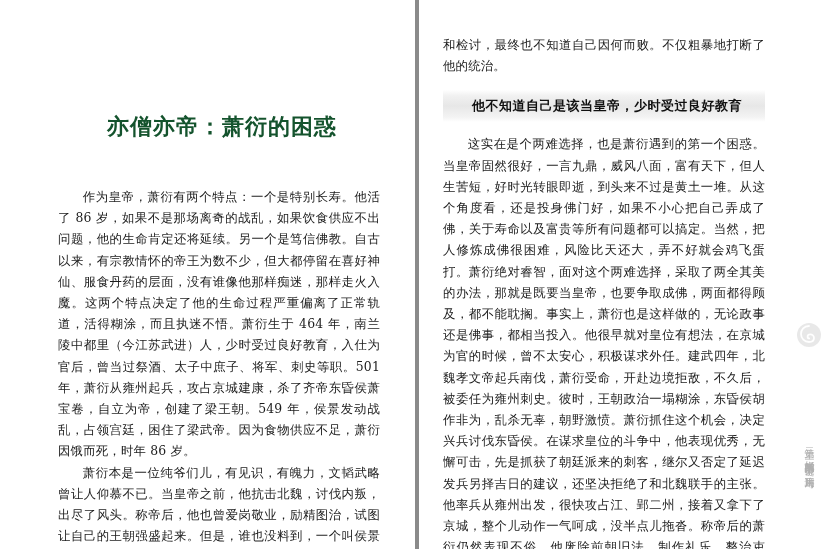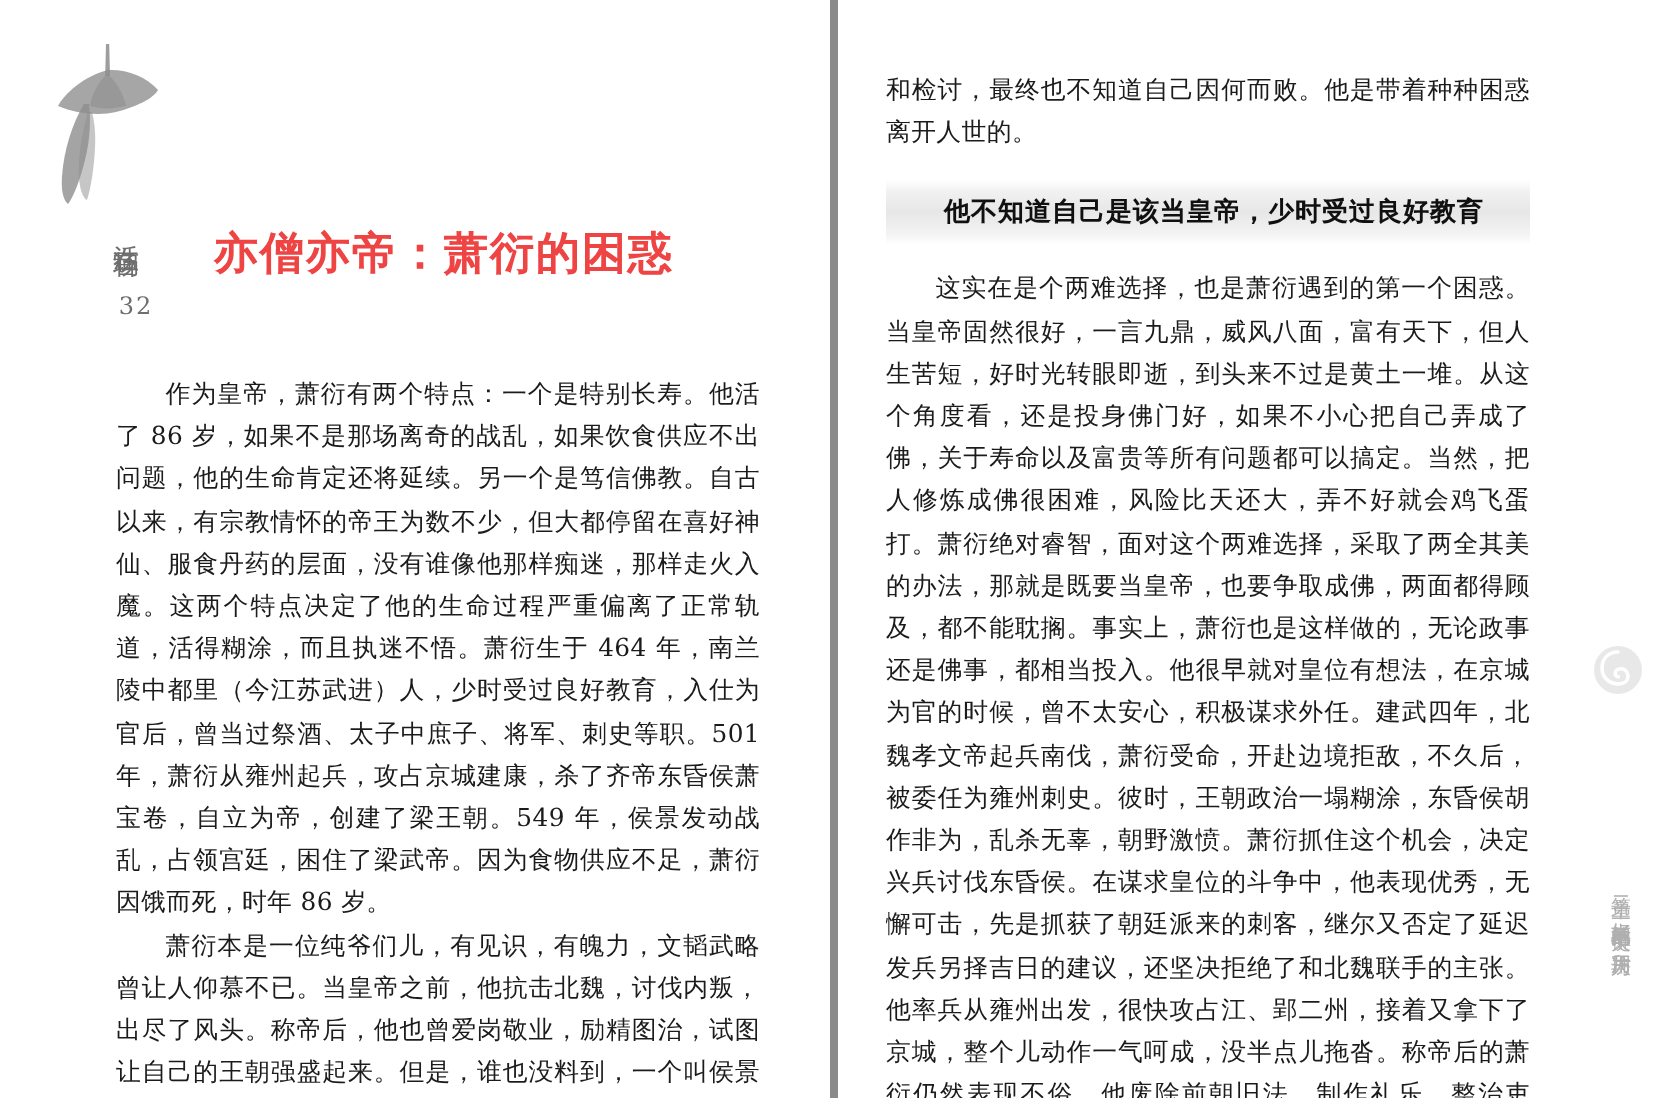--- a/index.html
+++ b/index.html
@@ -88,21 +88,21 @@
   .chapter-title {
     position: absolute;
     left: 62px;
     top: 112px;
     width: 320px;
     text-align: center;
     font-family: "DejaVu Sans", "Liberation Sans", sans-serif;
     font-weight: bold;
     font-size: 22px;
     letter-spacing: 1px;
-    color: #ef4444;
+    color: #14532d;
   }
 
   
   .col-left {
     position: absolute;
     left: 58px;
     top: 186px;
     width: 322px;
   }
 
@@ -178,50 +178,35 @@
 
   .clip { overflow: hidden; }
 </style>
 </head>
 <body>
 
 <div class="spread">
 
   <div class="page-left">
 
-    <div class="left-margin">
-      <div class="brand-mark">
-        <svg width="64" height="86" viewBox="0 0 64 86" xmlns="http://www.w3.org/2000/svg">
-          <g fill="#8d8d8d">
-            <path d="M31 4 L32.6 4 L33 20 L30.6 20 Z" opacity="0.85"></path>
-            <path d="M32 17 C20 20 10 29 7 35 C16 39 28 40 36 38 C46 35.5 55 31 57 27 C51 20 41 16.5 32 17 Z" opacity="0.78"></path>
-            <path d="M31.5 19 C27 23 24 29 23 35 C29 36.8 36 36.5 41 34.8 C39.5 28.5 36 22.5 31.5 19 Z" opacity="0.55"></path>
-            <path d="M20 34 C14 44 10 57 9 70 C8.5 77 9.5 82 12 84 C15 80 18 72 20.5 62 C23 52 23.5 42 22.5 34 Z" opacity="0.8"></path>
-            <path d="M22 38 C19 48 17 60 17.5 71 C18 77 19.5 81 21.5 82 C23.5 76 25 66 25.5 56 C26 48 25 42 24 38 Z" opacity="0.5"></path>
-          </g>
-        </svg>
-      </div>
-      <div class="vert-brand">活在官场</div>
-      <div class="page-number-left">32</div>
-    </div>
 
     <div class="chapter-title">亦僧亦帝：萧衍的困惑</div>
 
     <div class="col-left clip">
       <p class="body">作为皇帝，萧衍有两个特点：一个是特别长寿。他活了 86 岁，如果不是那场离奇的战乱，如果饮食供应不出问题，他的生命肯定还将延续。另一个是笃信佛教。自古以来，有宗教情怀的帝王为数不少，但大都停留在喜好神仙、服食丹药的层面，没有谁像他那样痴迷，那样走火入魔。这两个特点决定了他的生命过程严重偏离了正常轨道，活得糊涂，而且执迷不悟。萧衍生于 464 年，南兰陵中都里（今江苏武进）人，少时受过良好教育，入仕为官后，曾当过祭酒、太子中庶子、将军、刺史等职。501 年，萧衍从雍州起兵，攻占京城建康，杀了齐帝东昏侯萧宝卷，自立为帝，创建了梁王朝。549 年，侯景发动战乱，占领宫廷，困住了梁武帝。因为食物供应不足，萧衍因饿而死，时年 86 岁。</p>
       <p class="body">萧衍本是一位纯爷们儿，有见识，有魄力，文韬武略曾让人仰慕不已。当皇帝之前，他抗击北魏，讨伐内叛，出尽了风头。称帝后，他也曾爱岗敬业，励精图治，试图让自己的王朝强盛起来。但是，谁也没料到，一个叫侯景的人发动了一场战乱，不仅粗暴地打断了他的统治，也彻底终止了他的生命。临终前，他心情复杂，曾感叹地说，“自我得之，自我失之，亦复何恨！”显然，他在安慰自己，也承认遭遇了失败。只是，他没有机会反思</p>
     </div>
   </div>
 
   <div class="gutter"></div>
 
   <div class="page-right">
 
     <div class="col-right clip">
-      <p class="body cont">和检讨，最终也不知道自己因何而败。他是带着种种困惑离开人世的。</p>
+      <p class="body cont">和检讨，最终也不知道自己因何而败。不仅粗暴地打断了他的统治。</p>
 
       <div class="sub-band">他不知道自己是该当皇帝，少时受过良好教育</div>
 
       <p class="body">这实在是个两难选择，也是萧衍遇到的第一个困惑。当皇帝固然很好，一言九鼎，威风八面，富有天下，但人生苦短，好时光转眼即逝，到头来不过是黄土一堆。从这个角度看，还是投身佛门好，如果不小心把自己弄成了佛，关于寿命以及富贵等所有问题都可以搞定。当然，把人修炼成佛很困难，风险比天还大，弄不好就会鸡飞蛋打。萧衍绝对睿智，面对这个两难选择，采取了两全其美的办法，那就是既要当皇帝，也要争取成佛，两面都得顾及，都不能耽搁。事实上，萧衍也是这样做的，无论政事还是佛事，都相当投入。他很早就对皇位有想法，在京城为官的时候，曾不太安心，积极谋求外任。建武四年，北魏孝文帝起兵南伐，萧衍受命，开赴边境拒敌，不久后，被委任为雍州刺史。彼时，王朝政治一塌糊涂，东昏侯胡作非为，乱杀无辜，朝野激愤。萧衍抓住这个机会，决定兴兵讨伐东昏侯。在谋求皇位的斗争中，他表现优秀，无懈可击，先是抓获了朝廷派来的刺客，继尔又否定了延迟发兵另择吉日的建议，还坚决拒绝了和北魏联手的主张。他率兵从雍州出发，很快攻占江、郢二州，接着又拿下了京城，整个儿动作一气呵成，没半点儿拖沓。称帝后的萧衍仍然表现不俗。他废除前朝旧法，制作礼乐，整治吏治，并在公车府设立两个信箱（名称为函），以方便群臣和百姓上书言事。他立孔庙，设国子学，还派出官员，“周省四方，观政听谣，访贤举滞。”新王朝呈现兴盛之象。遗憾的是，他没能一以贯之，而是过早地变了</p>
     </div>
 
     <div class="right-margin">
       <div class="chapter-badge">
         <svg width="26" height="26" viewBox="0 0 26 26" xmlns="http://www.w3.org/2000/svg">
           <circle cx="13" cy="13" r="12" fill="#c9c9c9"></circle>

